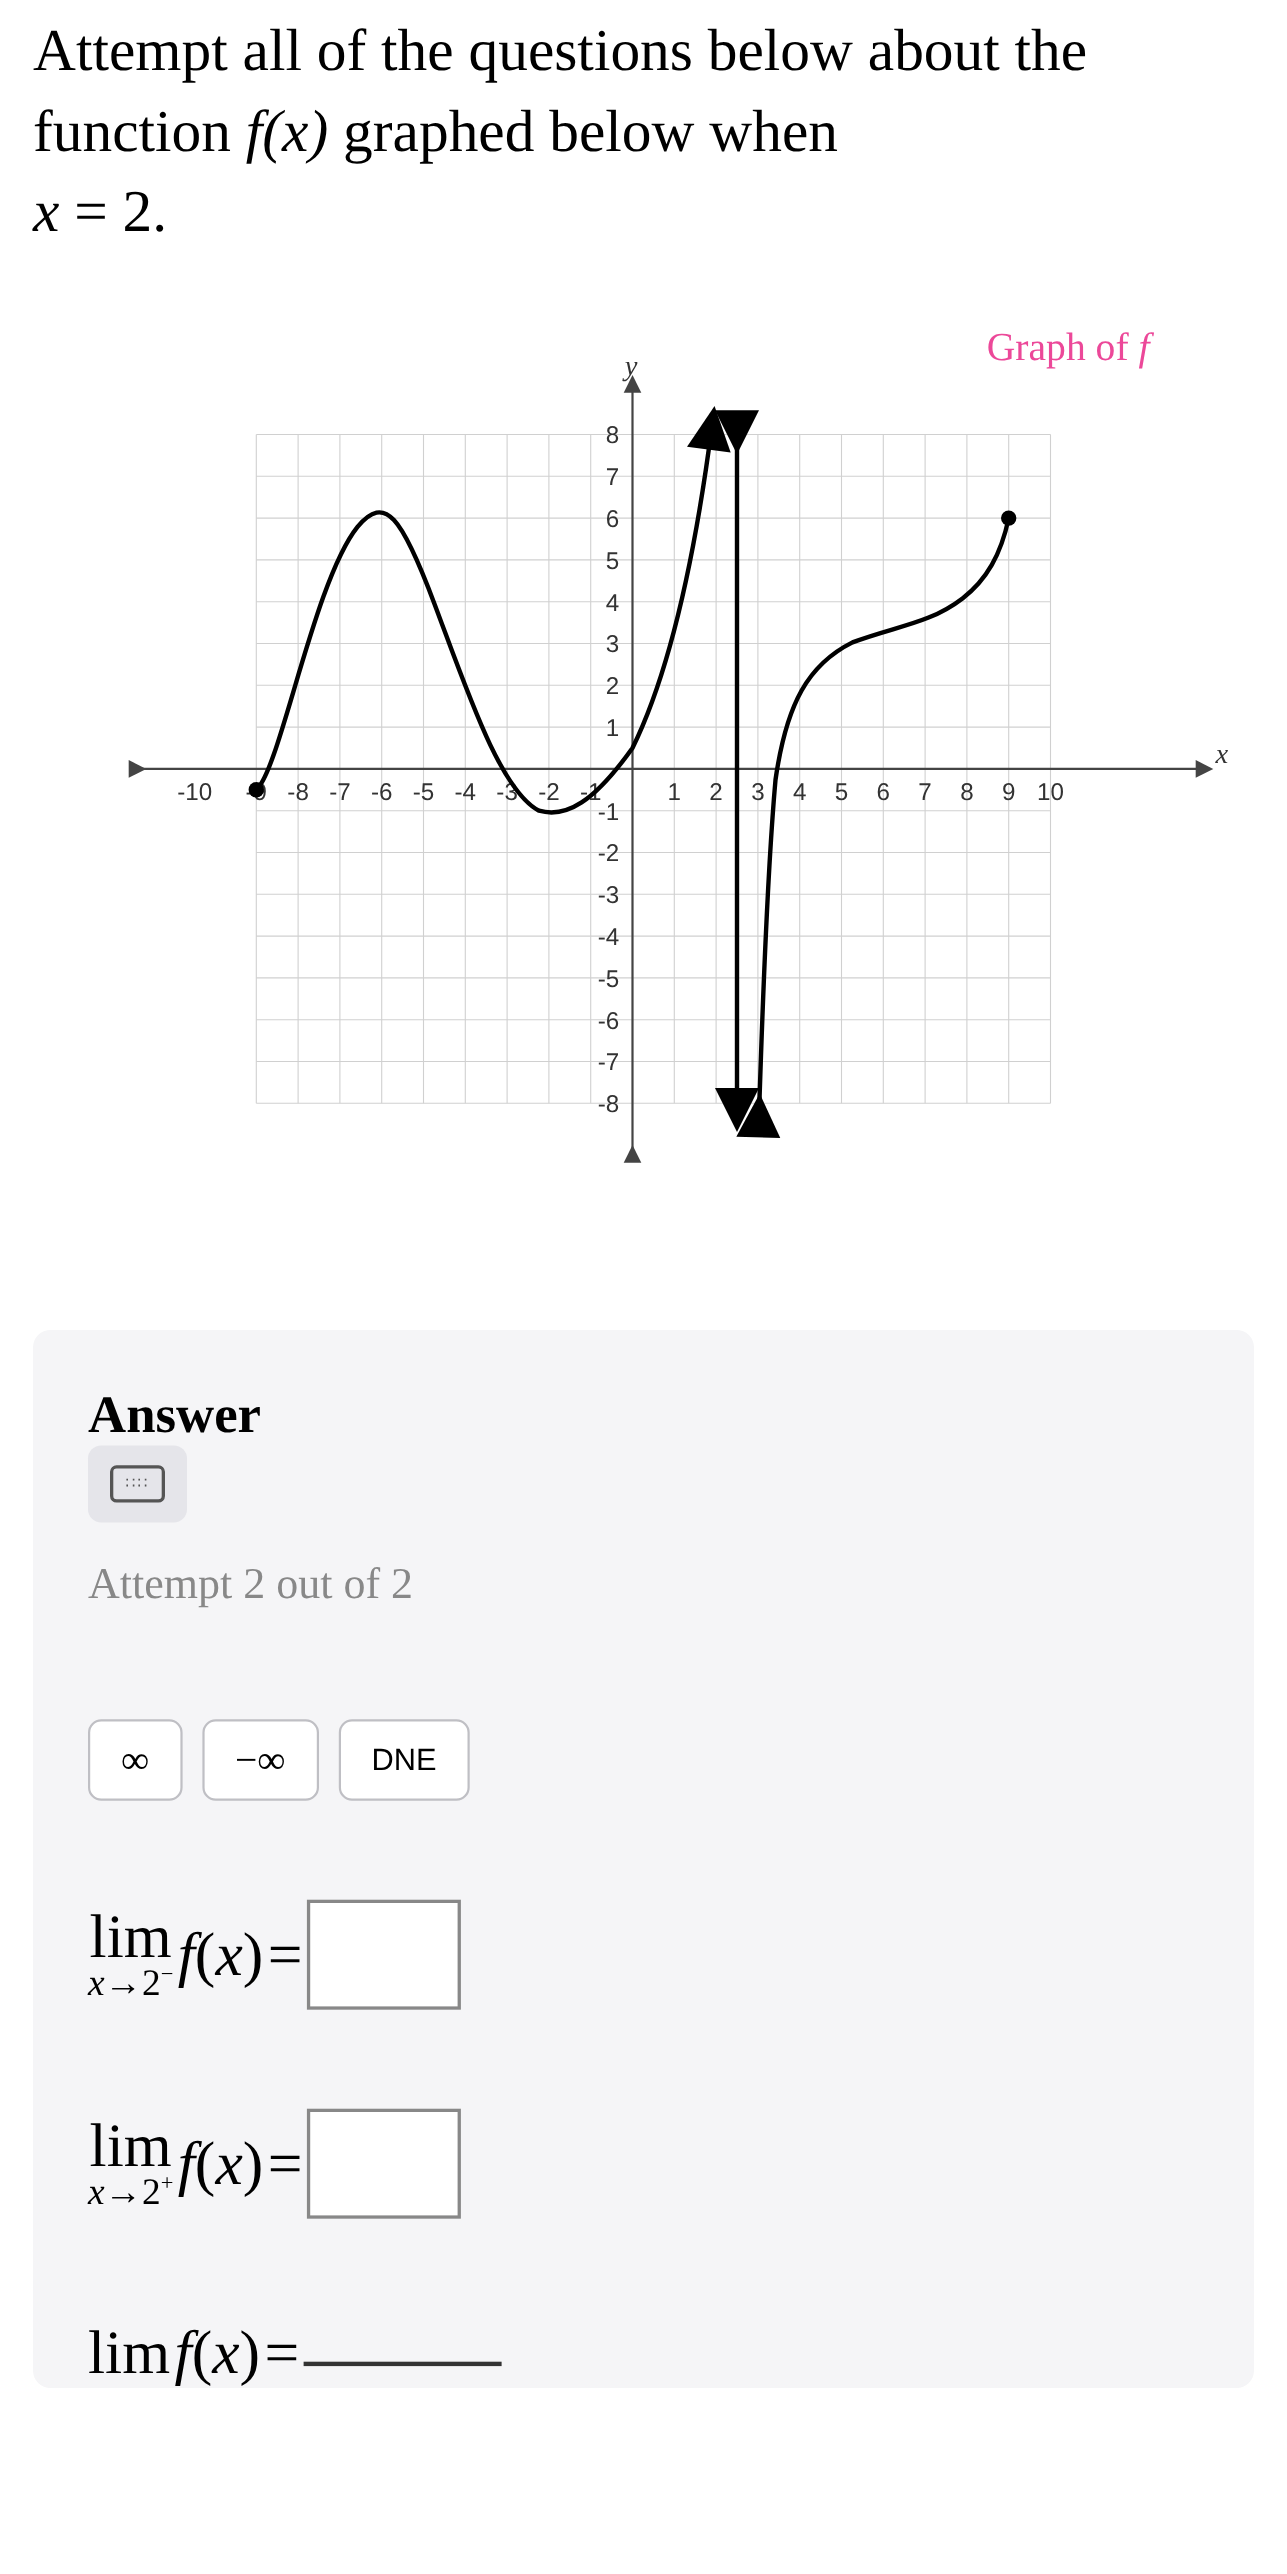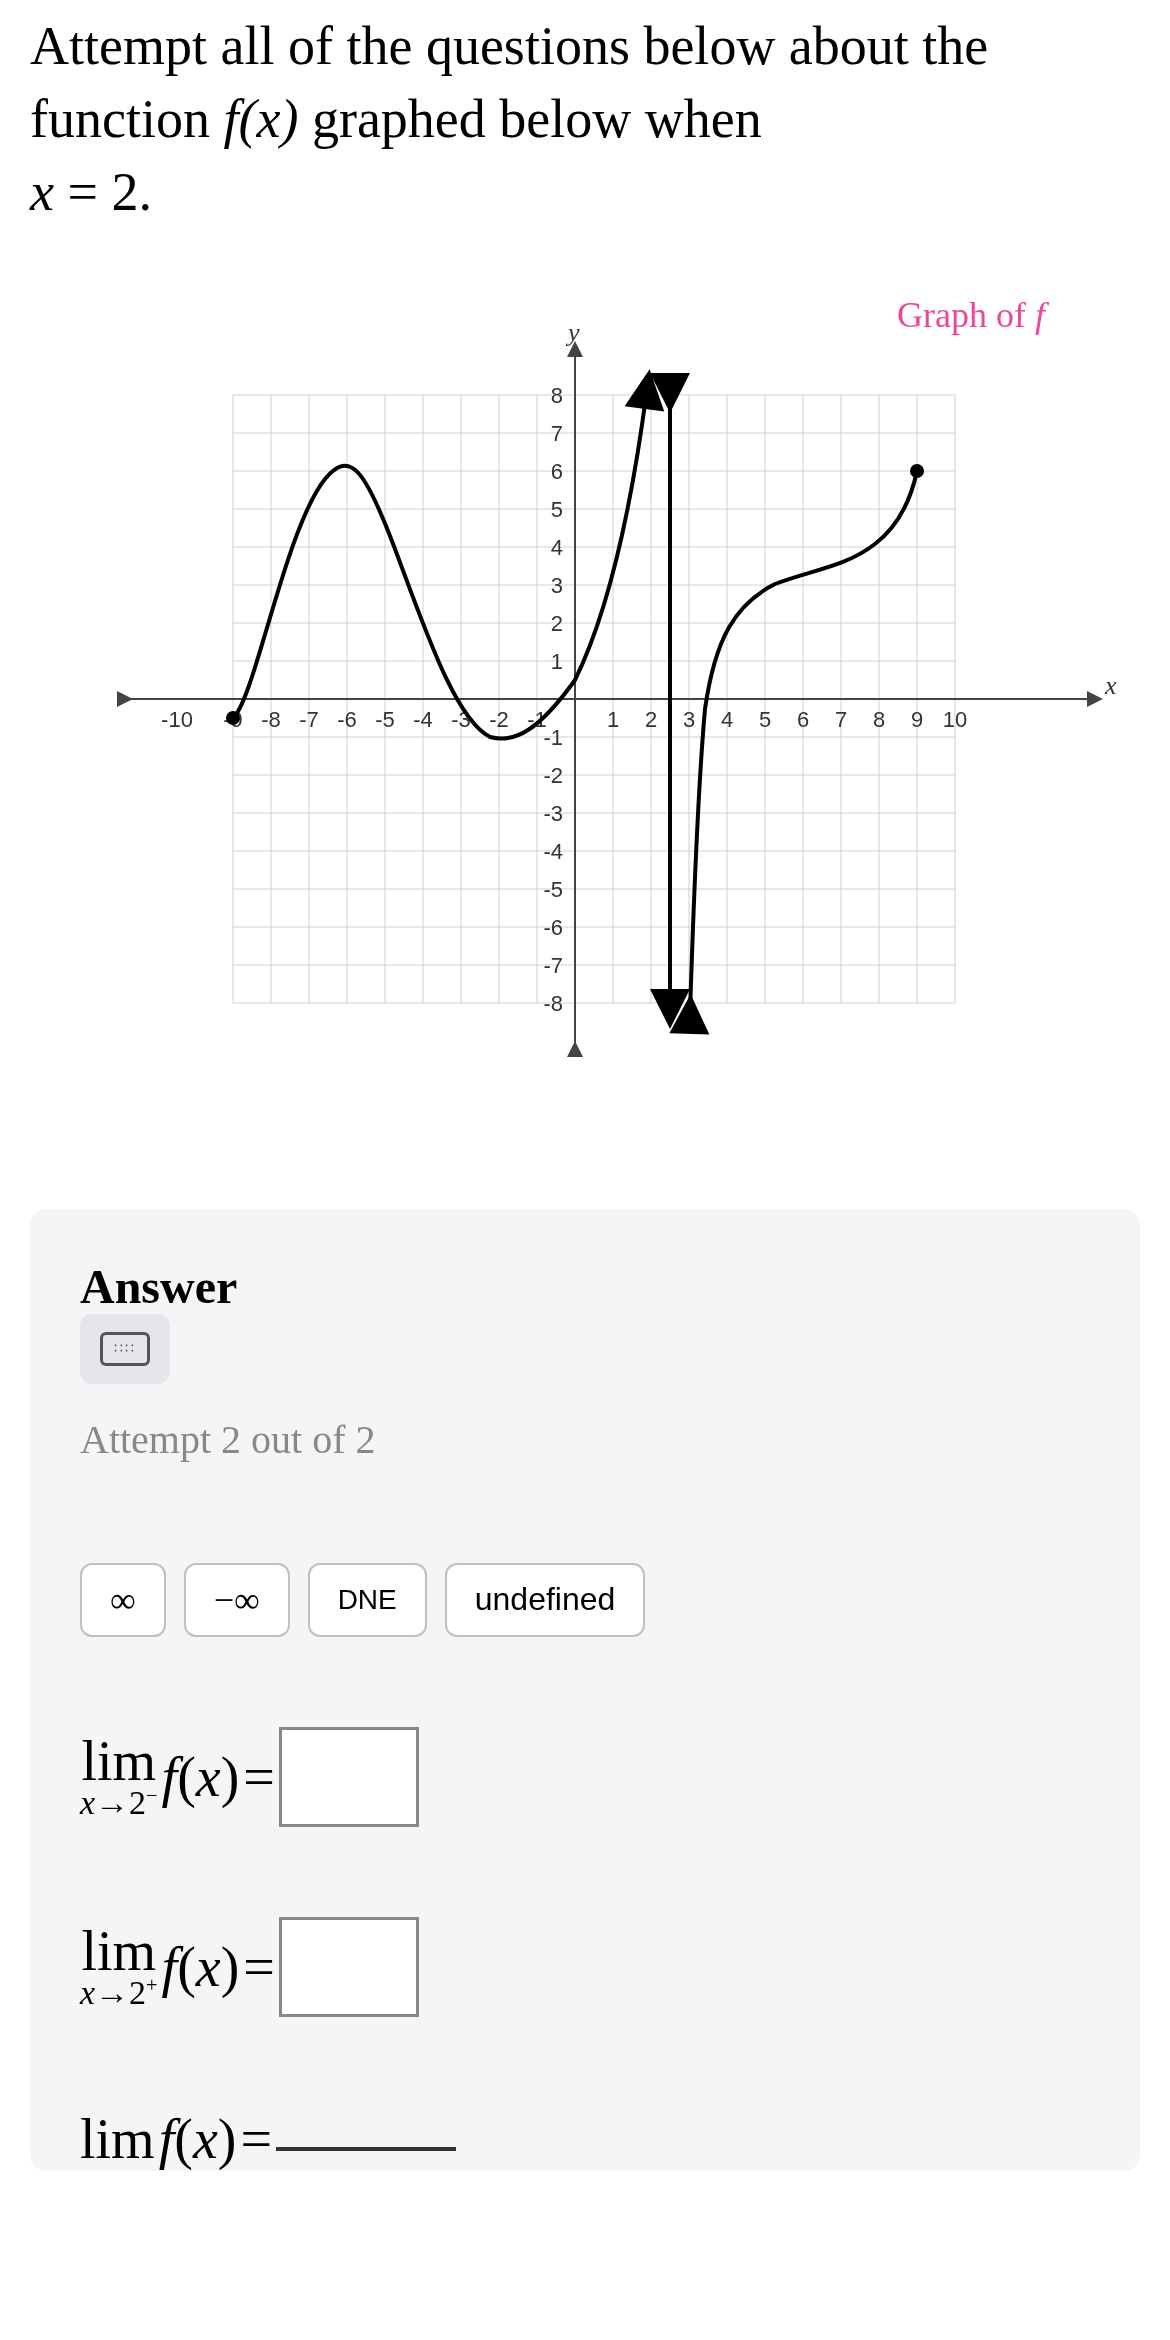--- a/index.html
+++ b/index.html
@@ -228,23 +228,20 @@
   <div class="pill-row">
     <div class="pill">
         <span>∞</span>
       </div>
     <div class="pill">
         <span>−∞</span>
       </div>
     <div class="pill" style="font-family:Arial,sans-serif;font-size:28px">
         <span>DNE</span>
       </div>
-    <div class="pill" style="font-family:Arial,sans-serif;font-size:32px">
-        <span>undefined</span>
-      </div>
   </div>
 
   <div class="limit-row">
     <span class="limit-notation">
       <span class="limit-top">lim</span>
       <span class="limit-bot"><span class="math-x">x</span>→2<span class="sup">−</span></span>
     </span>
     <span><span class="math-f">f</span>(<span class="math-x">x</span>)</span>
     <span>=</span>
     <div class="answer-box"></div>

